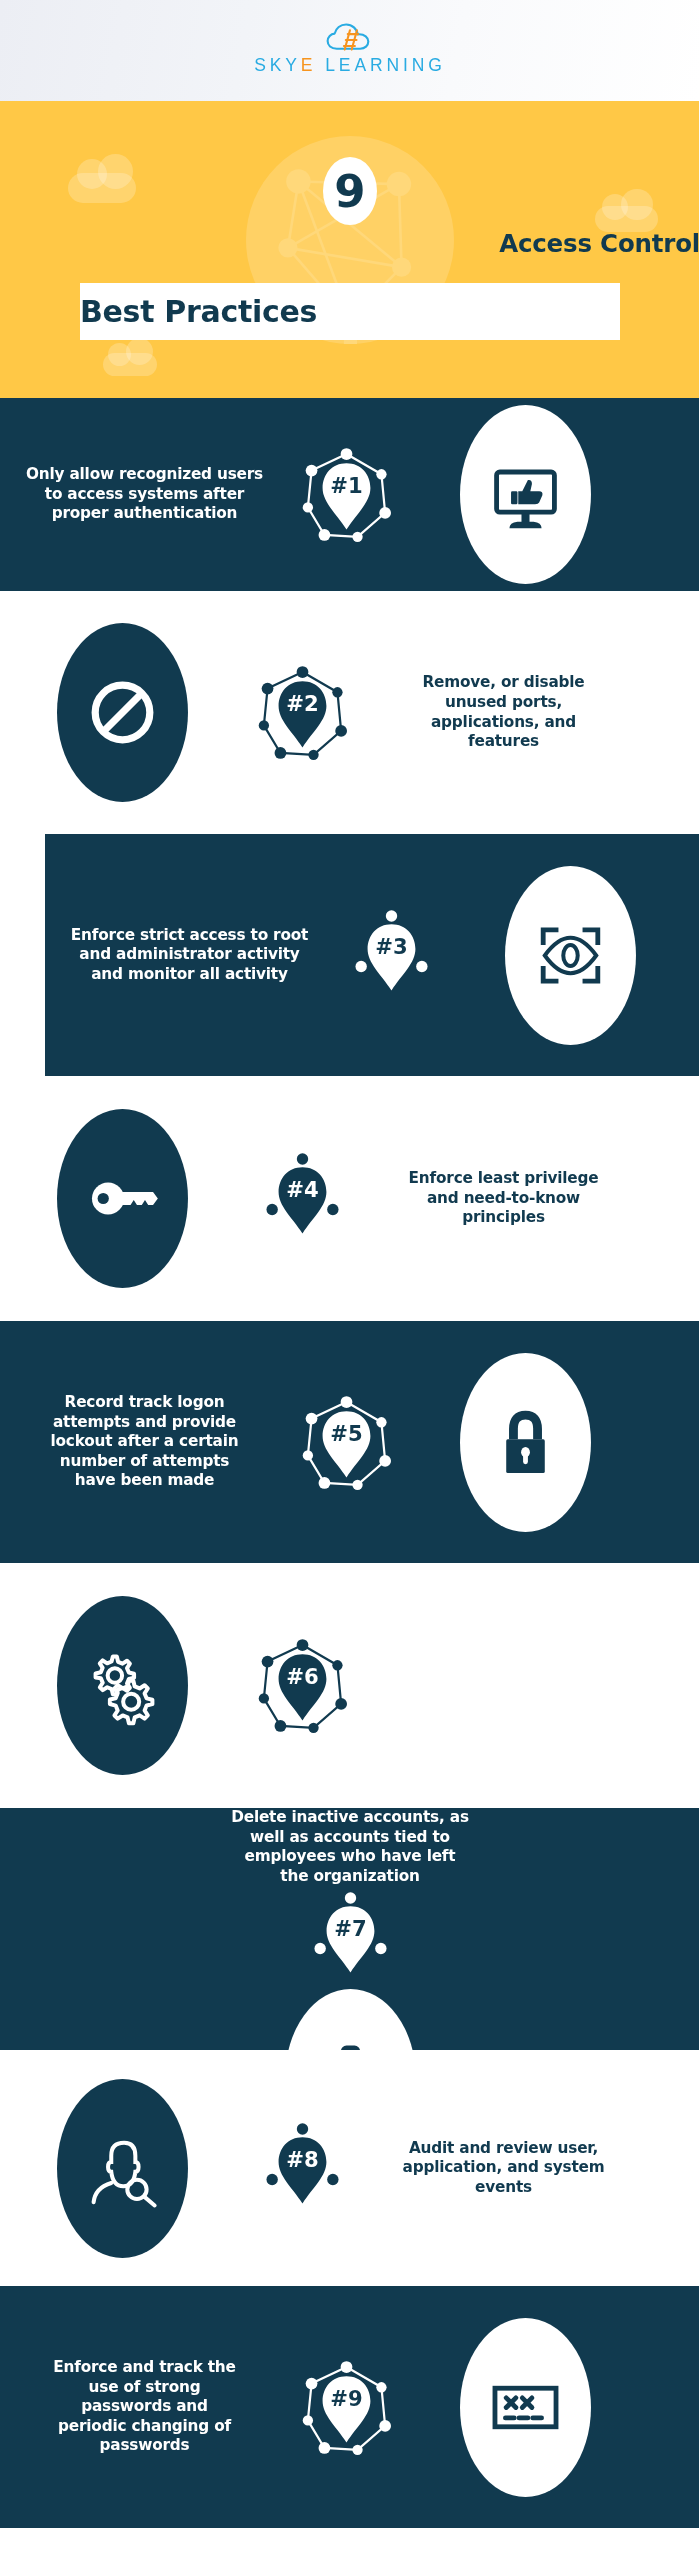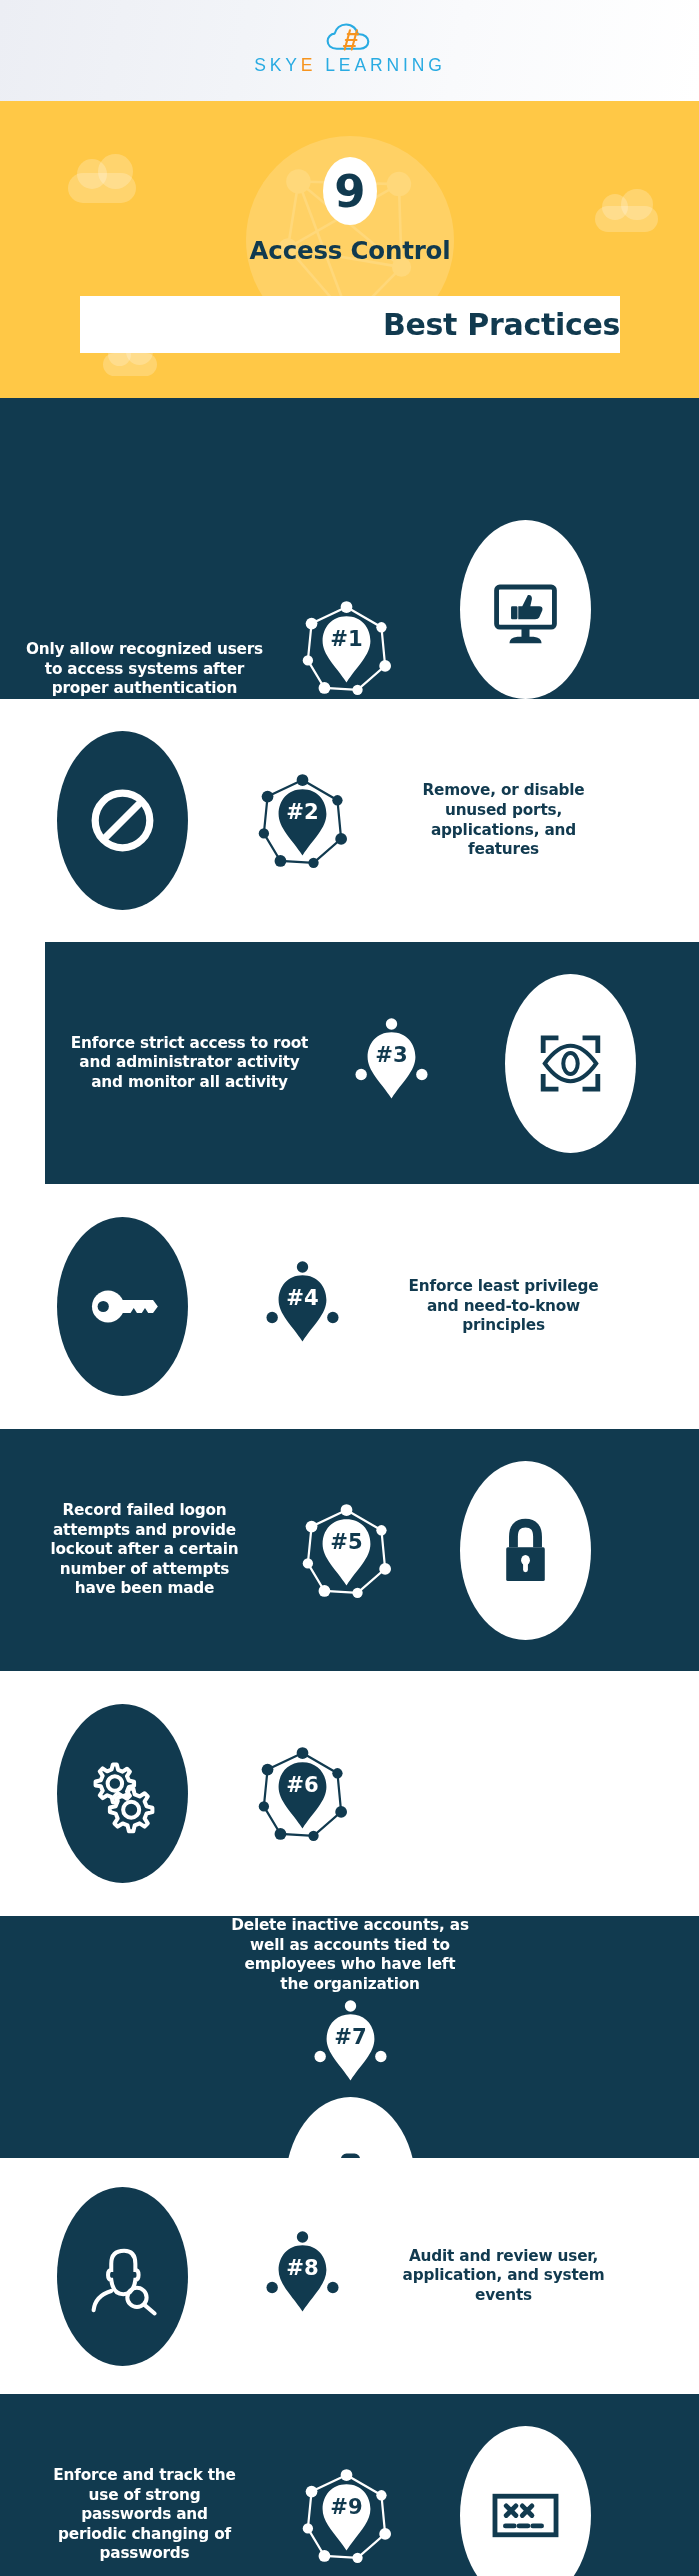--- a/index.html
+++ b/index.html
@@ -49,27 +49,27 @@
   .cloud.c3::after  { content:""; position:absolute; left:23px; top:-15px; width:27px; height:27px; background:inherit; border-radius:50%; }
 
   .num-badge {
     position:absolute; left:50%; top:56px; transform:translateX(-50%);
     width:54px; height:68px; border-radius:50%;
     background:#ffffff; display:flex; align-items:center; justify-content:center;
     font-size:45px; font-weight:700; color:#113A4F; line-height:1;
     font-family:"DejaVu Sans", sans-serif;
   }
   .hdr-sub {
-    position:absolute; left:0; right:0; top:135px; text-align:center;
+    position:absolute; left:0; right:0; top:128px; text-align:right;
     font-size:24.5px; font-weight:700; color:#113A4F; letter-spacing:-0.2px;
     font-family:"DejaVu Sans", sans-serif;
   }
   .hdr-band {
-    position:absolute; left:80px; right:80px; top:195px; height:57px;
-    background:#ffffff; display:flex; align-items:center; justify-content:flex-end;
+    position:absolute; left:80px; right:80px; top:182px; height:57px;
+    background:#ffffff; display:flex; align-items:center; justify-content:flex-start;
   }
   .hdr-title {
     font-size:30px; font-weight:700; color:#113A4F; letter-spacing:-0.3px;
     font-family:"DejaVu Sans", sans-serif;
   }
 
   
   .row { position:relative; width:700px; display:flex; align-items:center; }
   .row.dark  { background:#113A4F; }
   .row.light { background:#ffffff; }
@@ -138,21 +138,21 @@
       <rect x="112" y="204" width="15" height="40" fill="#FFD87A"></rect>
     </svg>
     <div class="num-badge">9</div>
     <div class="hdr-sub">Access Control</div>
     <div class="hdr-band">
       <div class="hdr-title">Best Practices</div>
     </div>
   </div>
 
   <div id="rows">
-      <div class="row dark" style="height: 301px; align-items: flex-end;">
+      <div class="row dark" style="height: 193px;">
         <div class="cell cell-text">
           <div class="practice-text">
             <div>Only allow recognized users</div>
             <div>to access systems after</div>
             <div>proper authentication</div>
           </div>
         </div>
         <div class="cell cell-badge">
           <svg class="badge-svg" width="103" height="103" viewBox="-6 -6 112 112">
       <polygon points="50,6 88,28 92,70 62,96 26,94 8,64 12,24" fill="none" stroke="#FFFFFF" stroke-width="2.4"></polygon>
@@ -274,21 +274,21 @@
           <div class="practice-text">
             <div>Enforce least privilege</div>
             <div>and need-to-know</div>
             <div>principles</div>
           </div>
         </div>
       </div>
       <div class="row dark" style="height: 242px;">
         <div class="cell cell-text">
           <div class="practice-text">
-            <div>Record failed logon</div>
+            <div>Record track logon</div>
             <div>attempts and provide</div>
             <div>lockout after a certain</div>
             <div>number of attempts</div>
             <div>have been made</div>
           </div>
         </div>
         <div class="cell cell-badge">
           <svg class="badge-svg" width="103" height="103" viewBox="-6 -6 112 112">
       <polygon points="50,6 88,28 92,70 62,96 26,94 8,64 12,24" fill="none" stroke="#FFFFFF" stroke-width="2.4"></polygon>
       <circle cx="50" cy="6" r="6.4" fill="#FFFFFF"></circle>

